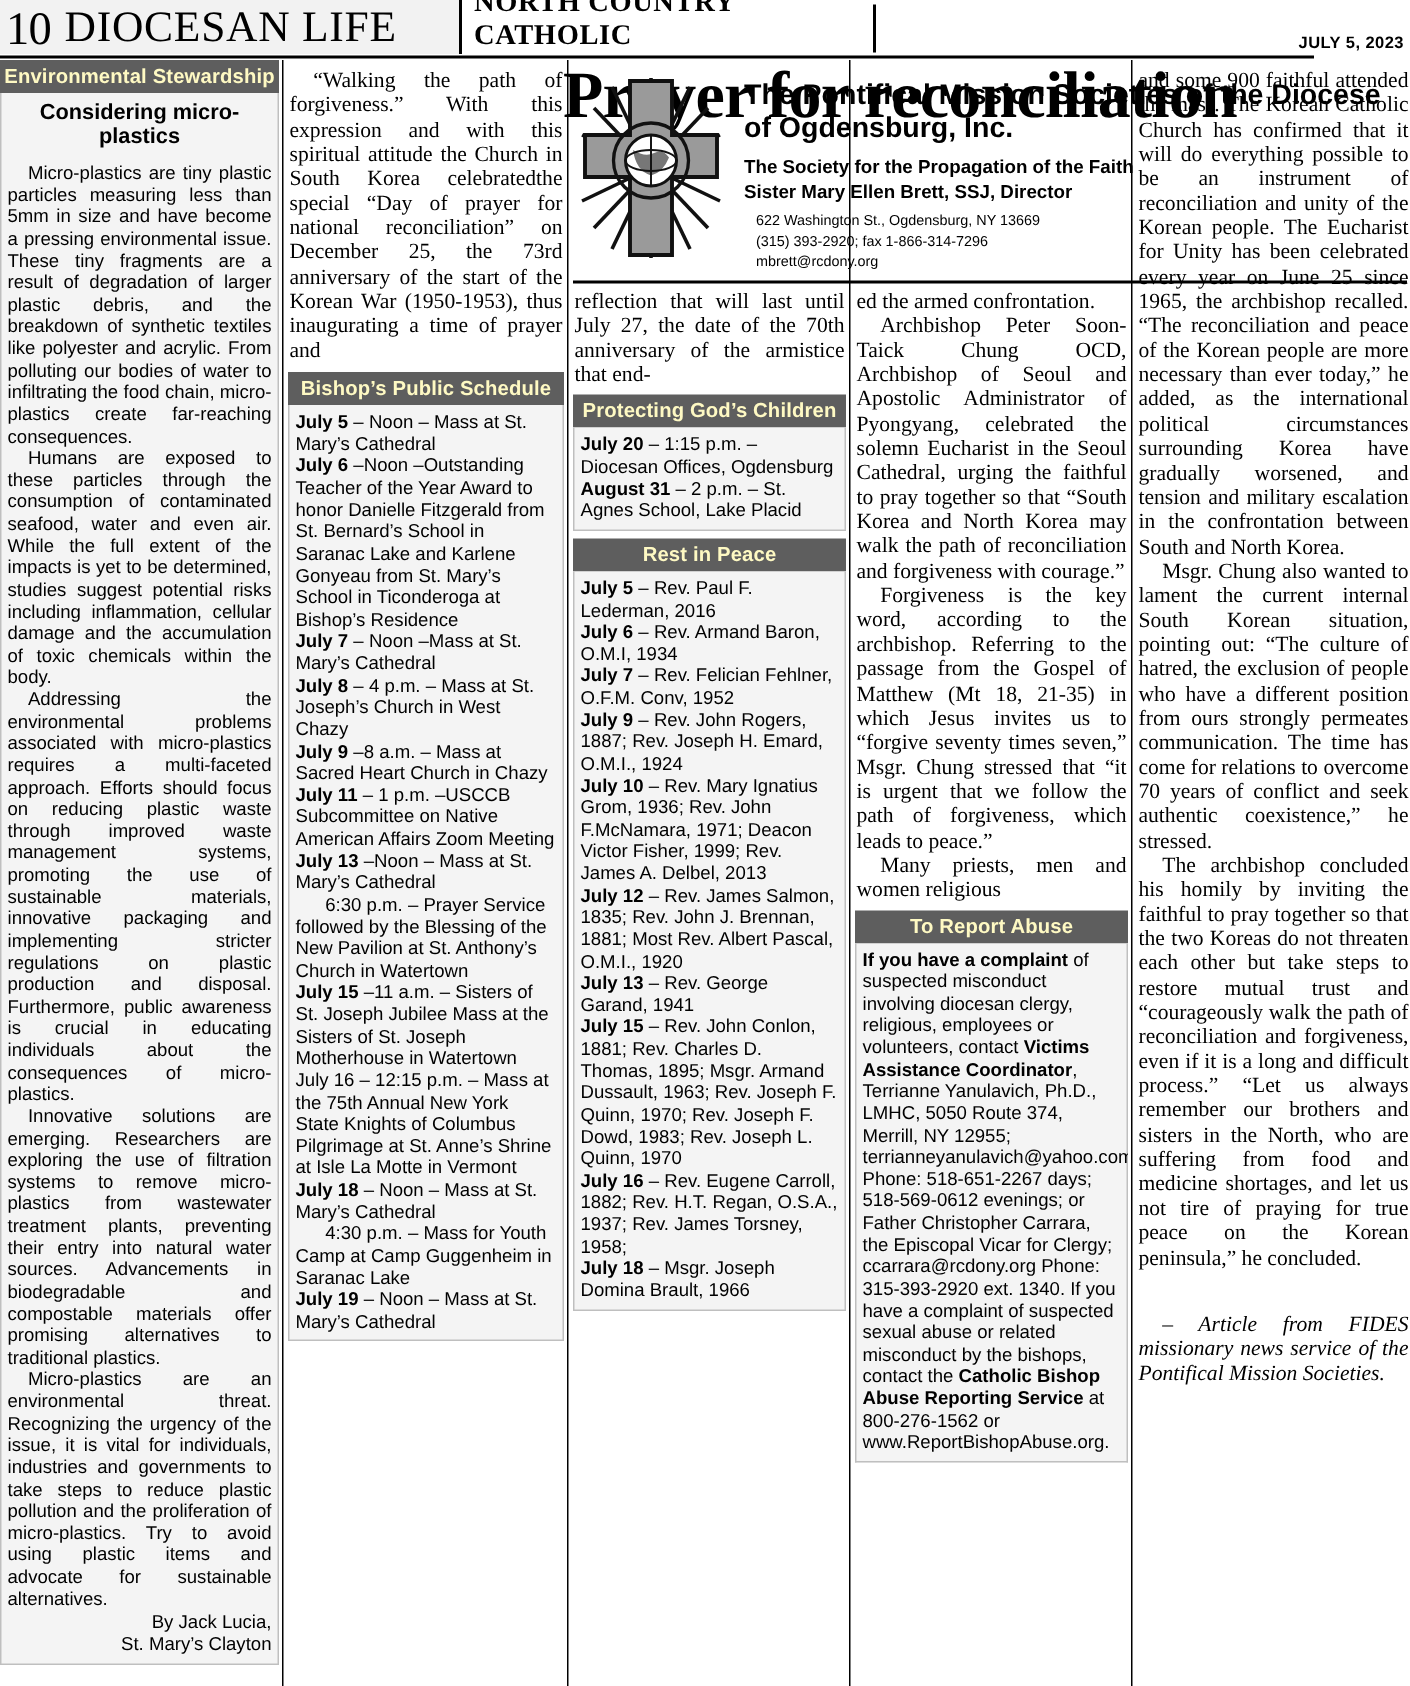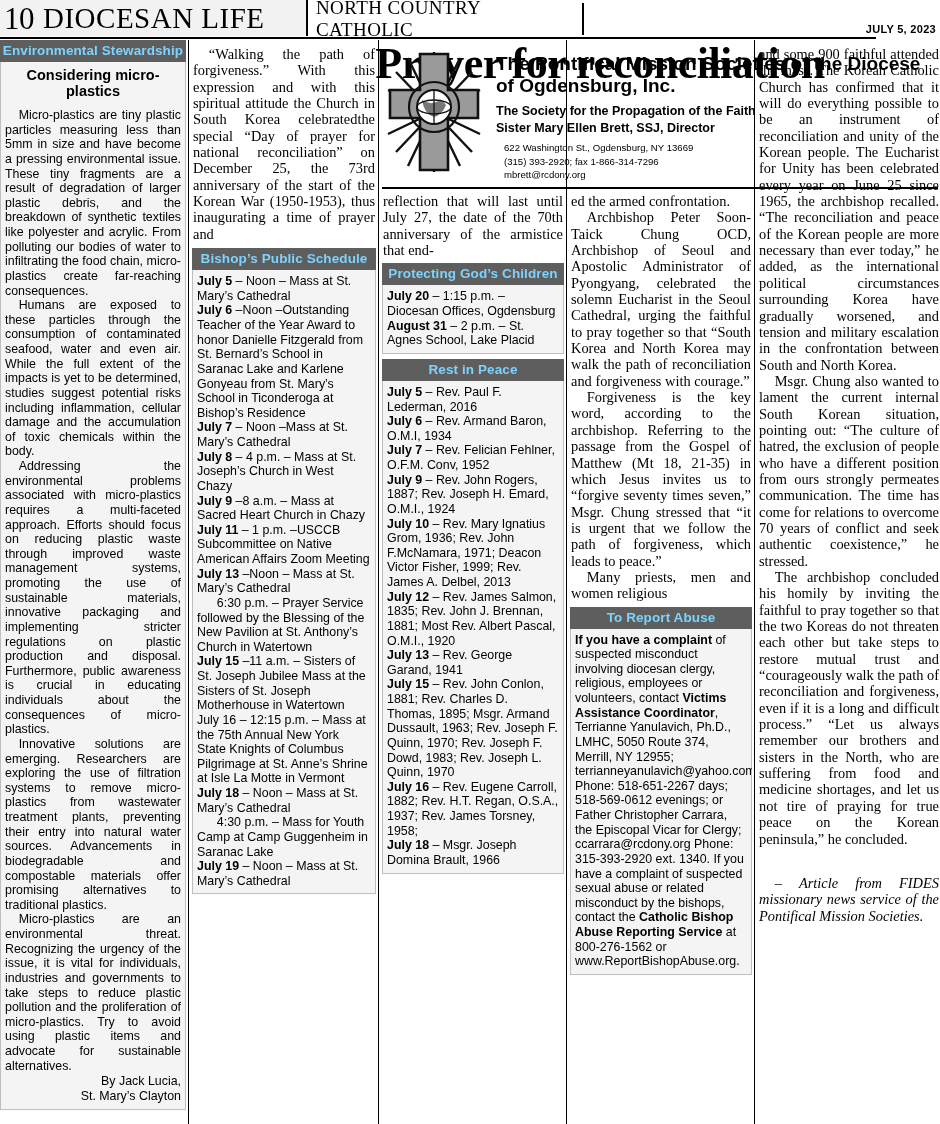--- a/index.html
+++ b/index.html
@@ -27,22 +27,23 @@
     font-size:31px; line-height:1;
     letter-spacing:-0.5px;
   }
   .mh-section {
     font-family:"Liberation Serif", serif;
     font-size:29px; line-height:1;
     letter-spacing:0.5px;
   }
   .mh-mid {
     position:absolute; left:316px; top:3px; width:268px; height:32px;
-    display:flex; align-items:center;
+    display:flex; align-items:flex-end;
     border-right:2px solid #000;
+    font-weight:bold;
   }
   .mh-mid span {
     font-family:"Liberation Serif", serif;
     font-size:19px; letter-spacing:0.4px;
   }
   .mh-rule {
     position:absolute; left:0; top:37px; width:876px; height:2px; background:#000;
   }
   .mh-date {
     position:absolute; right:4px; top:23px;
@@ -67,21 +68,21 @@
   }
   .headline {
     font-family:"Liberation Serif", serif;
     font-size:44px; font-weight:bold;
     letter-spacing:-0.5px;
     line-height:1;
   }
 
   
   .bar {
-    background:#5e5e5e; color:#7dd3fc;
+    background:#5e5e5e; color:#fef9c3;
     font-weight:bold; font-size:13.5px;
     text-align:center;
     padding:3px 0 4px;
     letter-spacing:0.1px;
   }
   .boxed { background:#f4f4f4; border:1px solid #bfbfbf; border-top:none; }
 
   
   .sans {
     font-family:"Liberation Sans", sans-serif;

